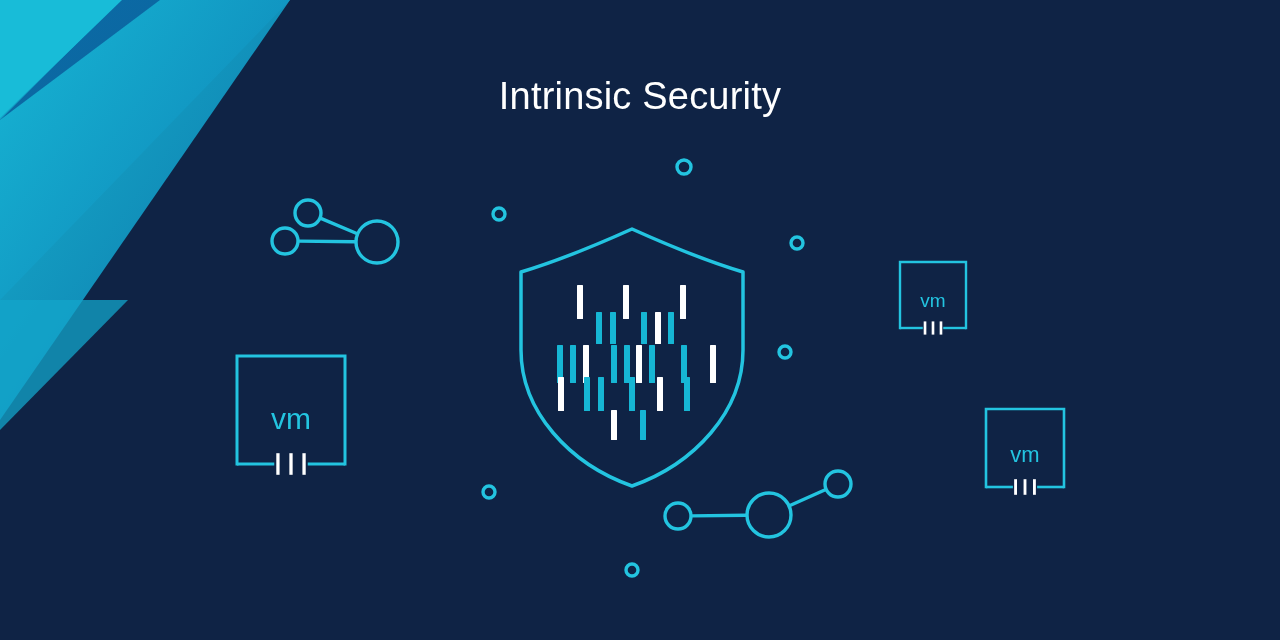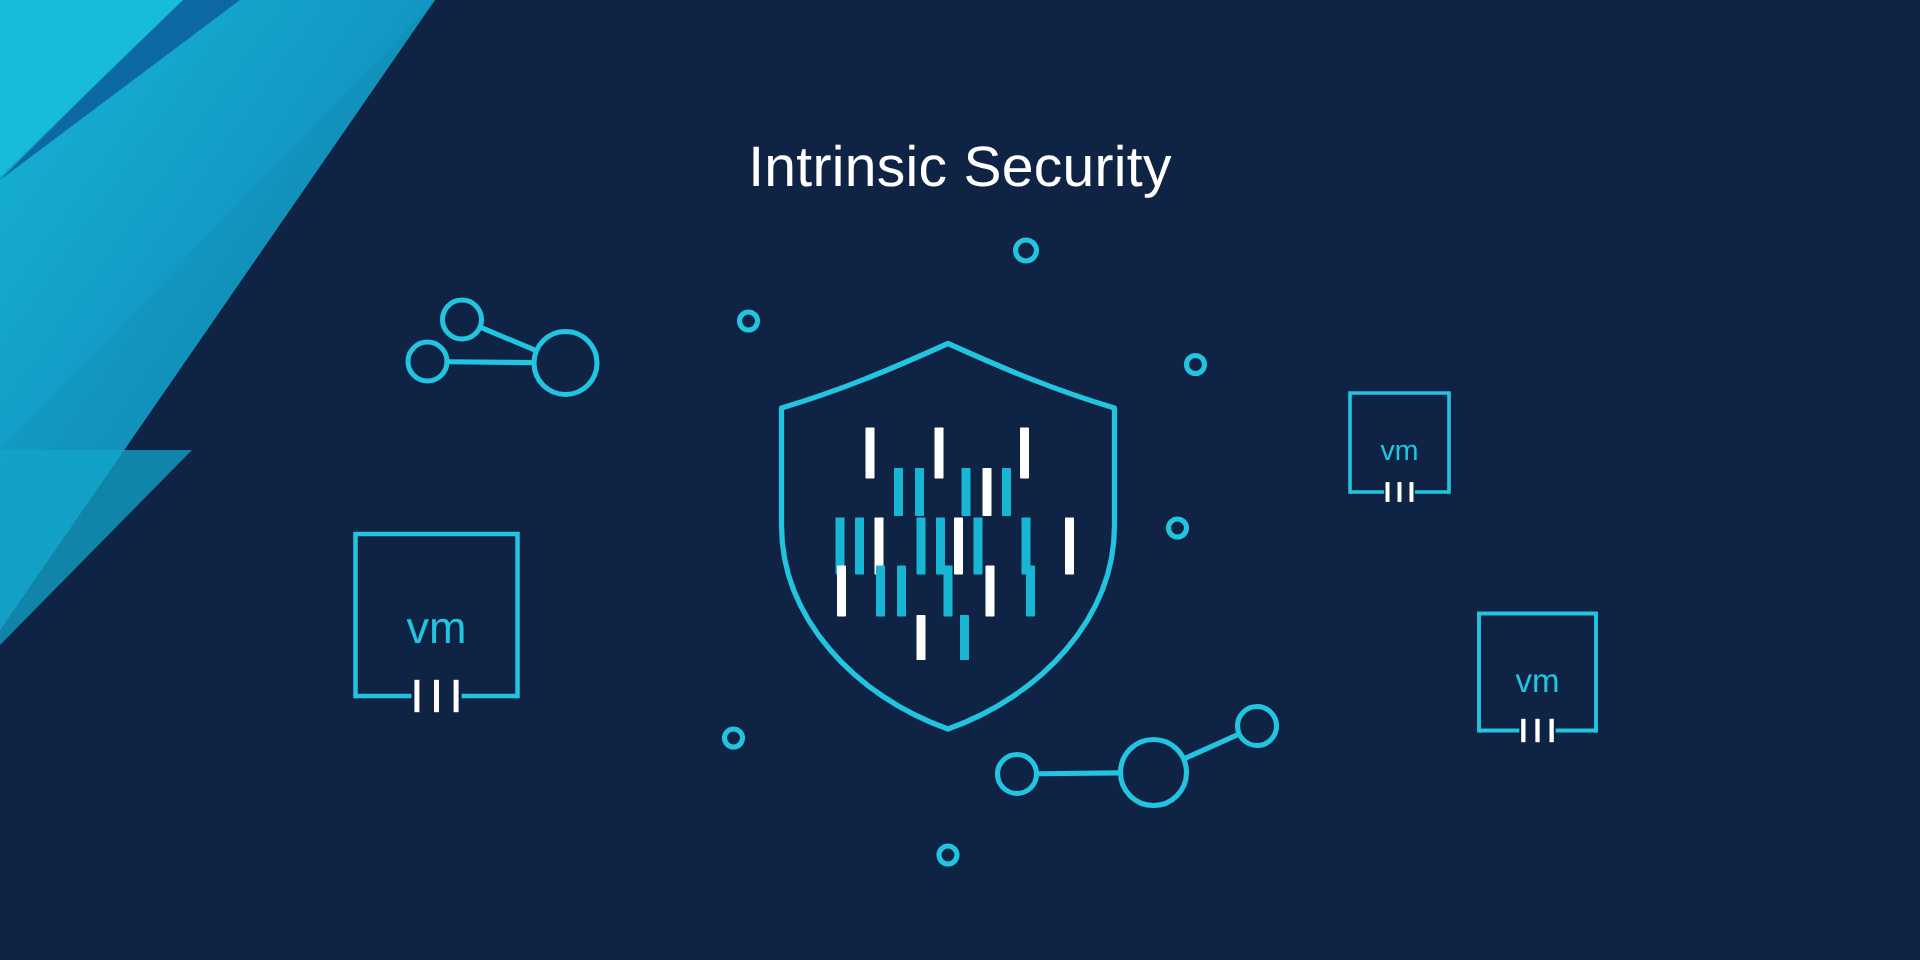--- a/index.html
+++ b/index.html
@@ -32,21 +32,20 @@
     top: 76px;
     width: 1280px;
     text-align: center;
     color: #ffffff;
     font-size: 38px;
     font-weight: 400;
     letter-spacing: 0.2px;
     font-family: "Liberation Sans", sans-serif;
     user-select: none;
     line-height: 1.1;
-    margin-top: 16px;
   }
   .vm-label {
     font-family: "Liberation Sans", sans-serif;
     font-weight: 400;
   }
 </style>
 </head>
 <body>
 
 <div id="stage">

